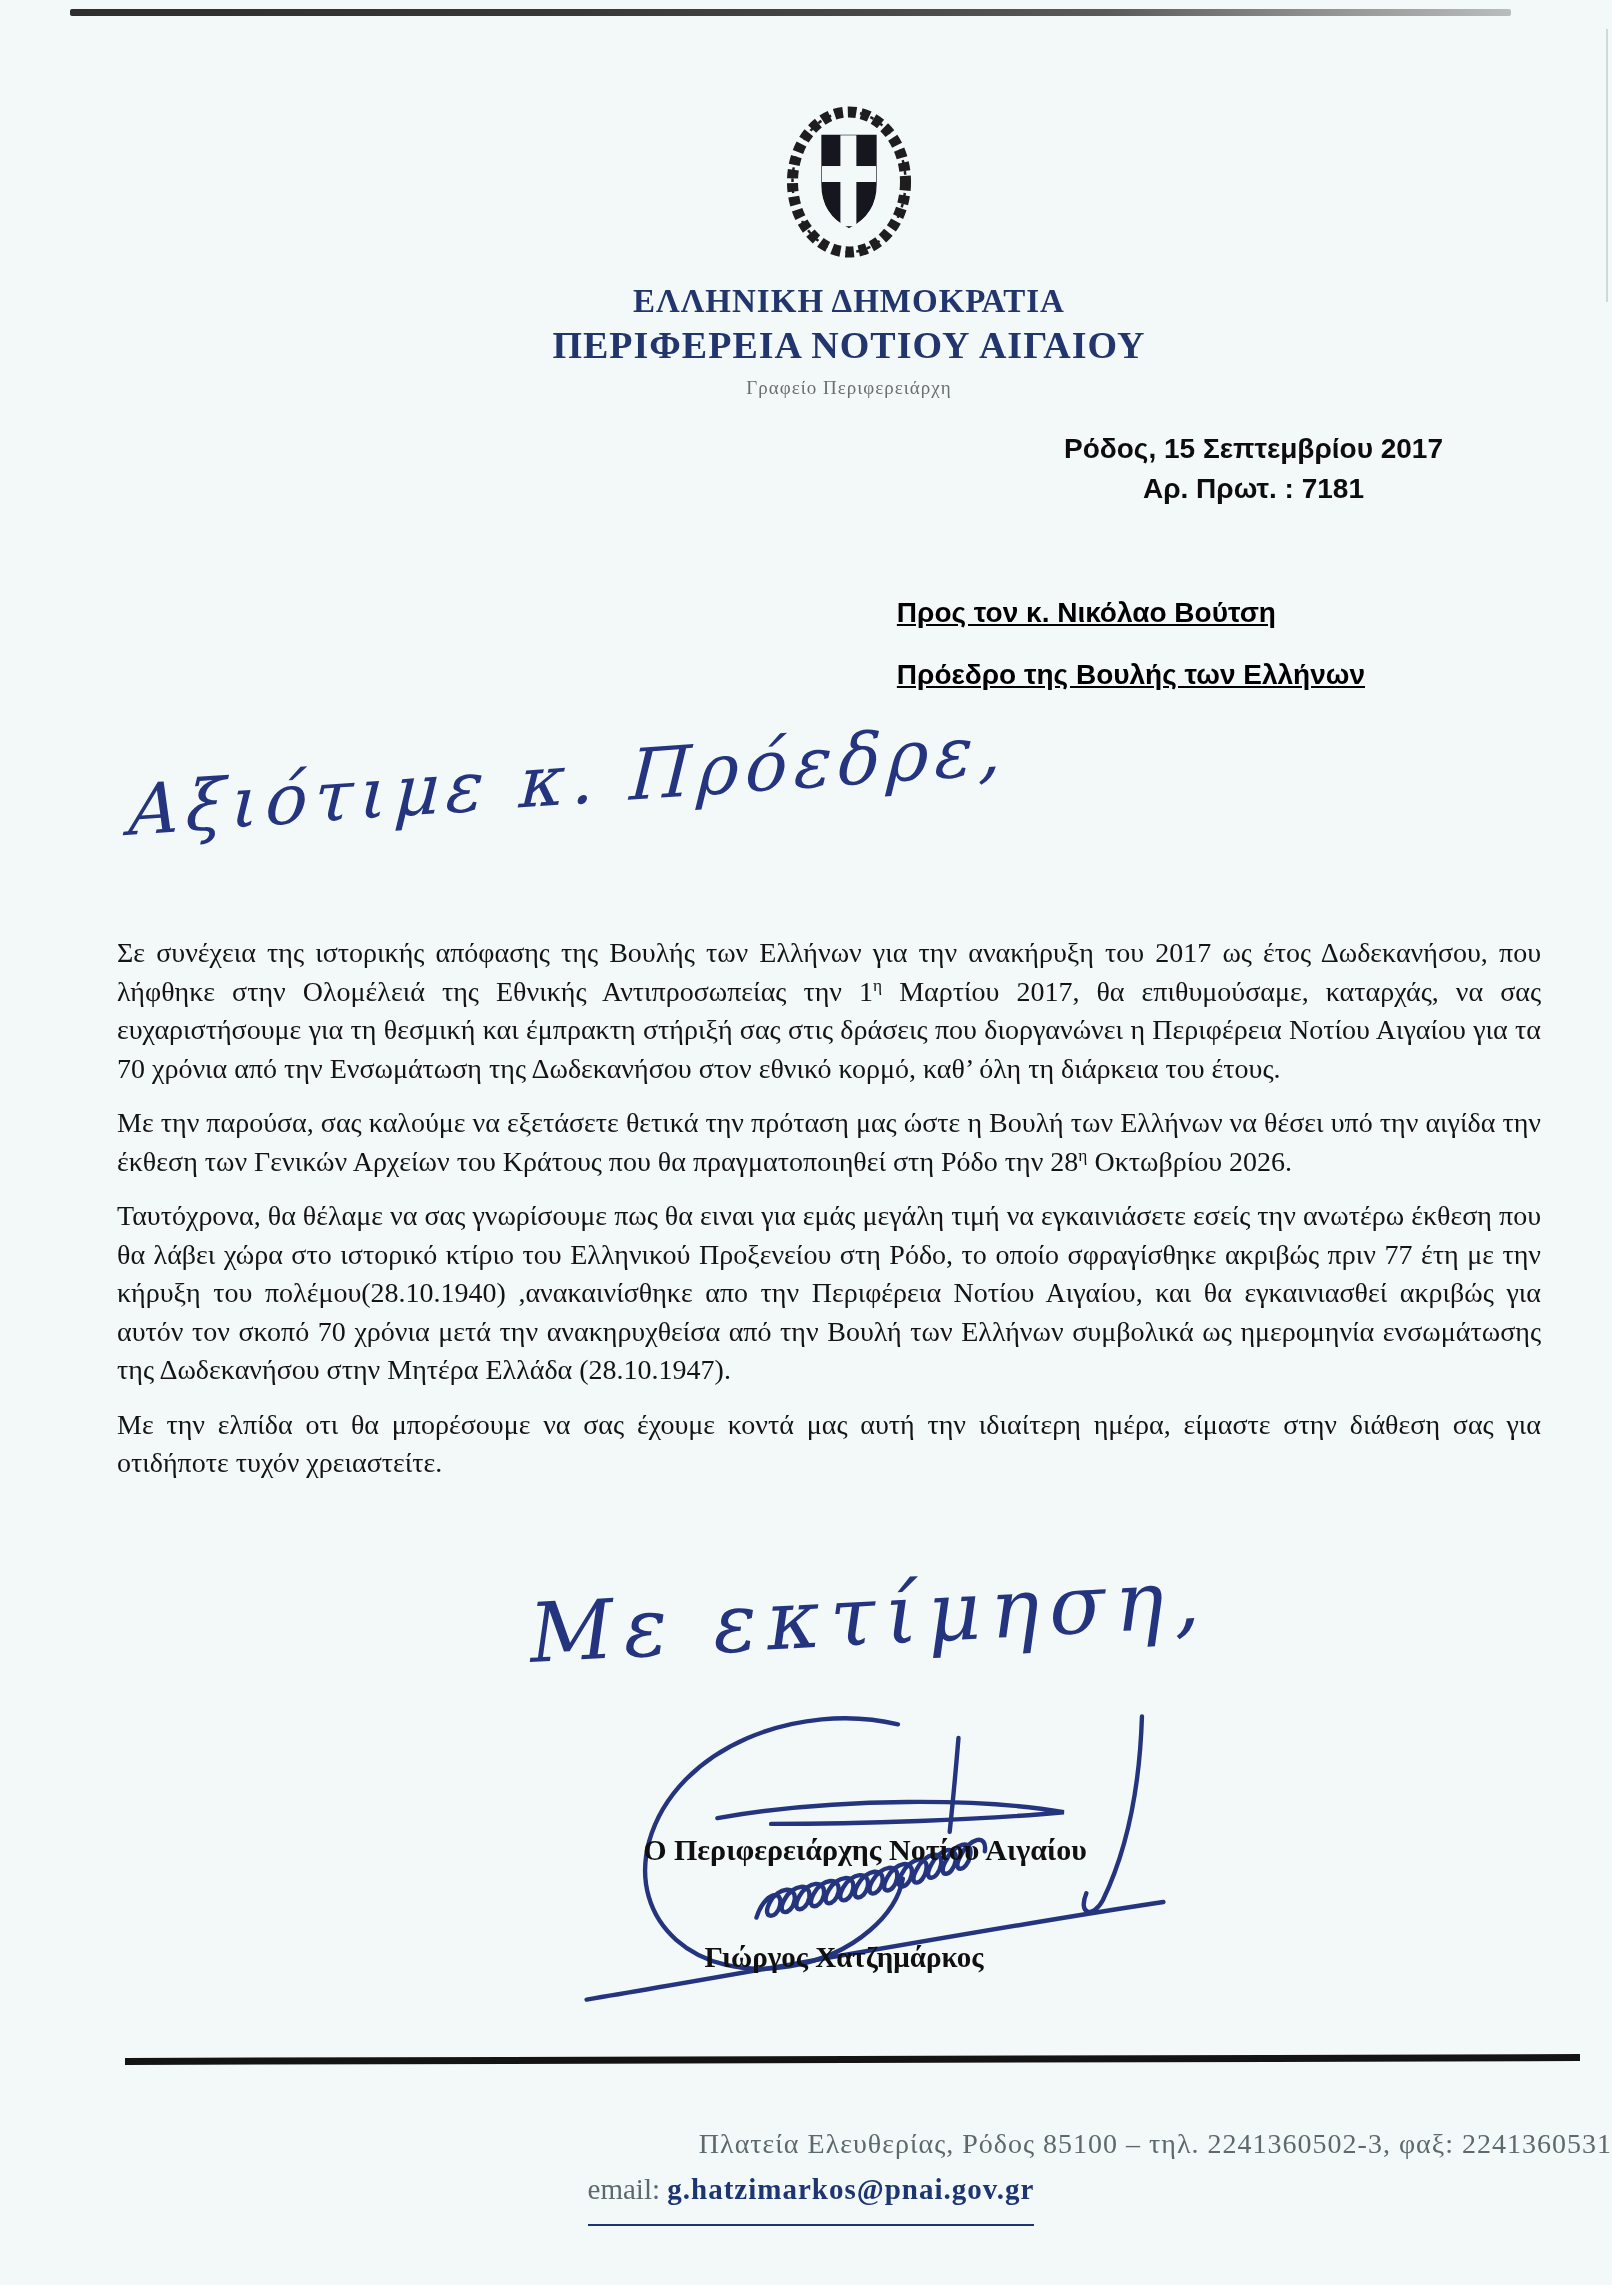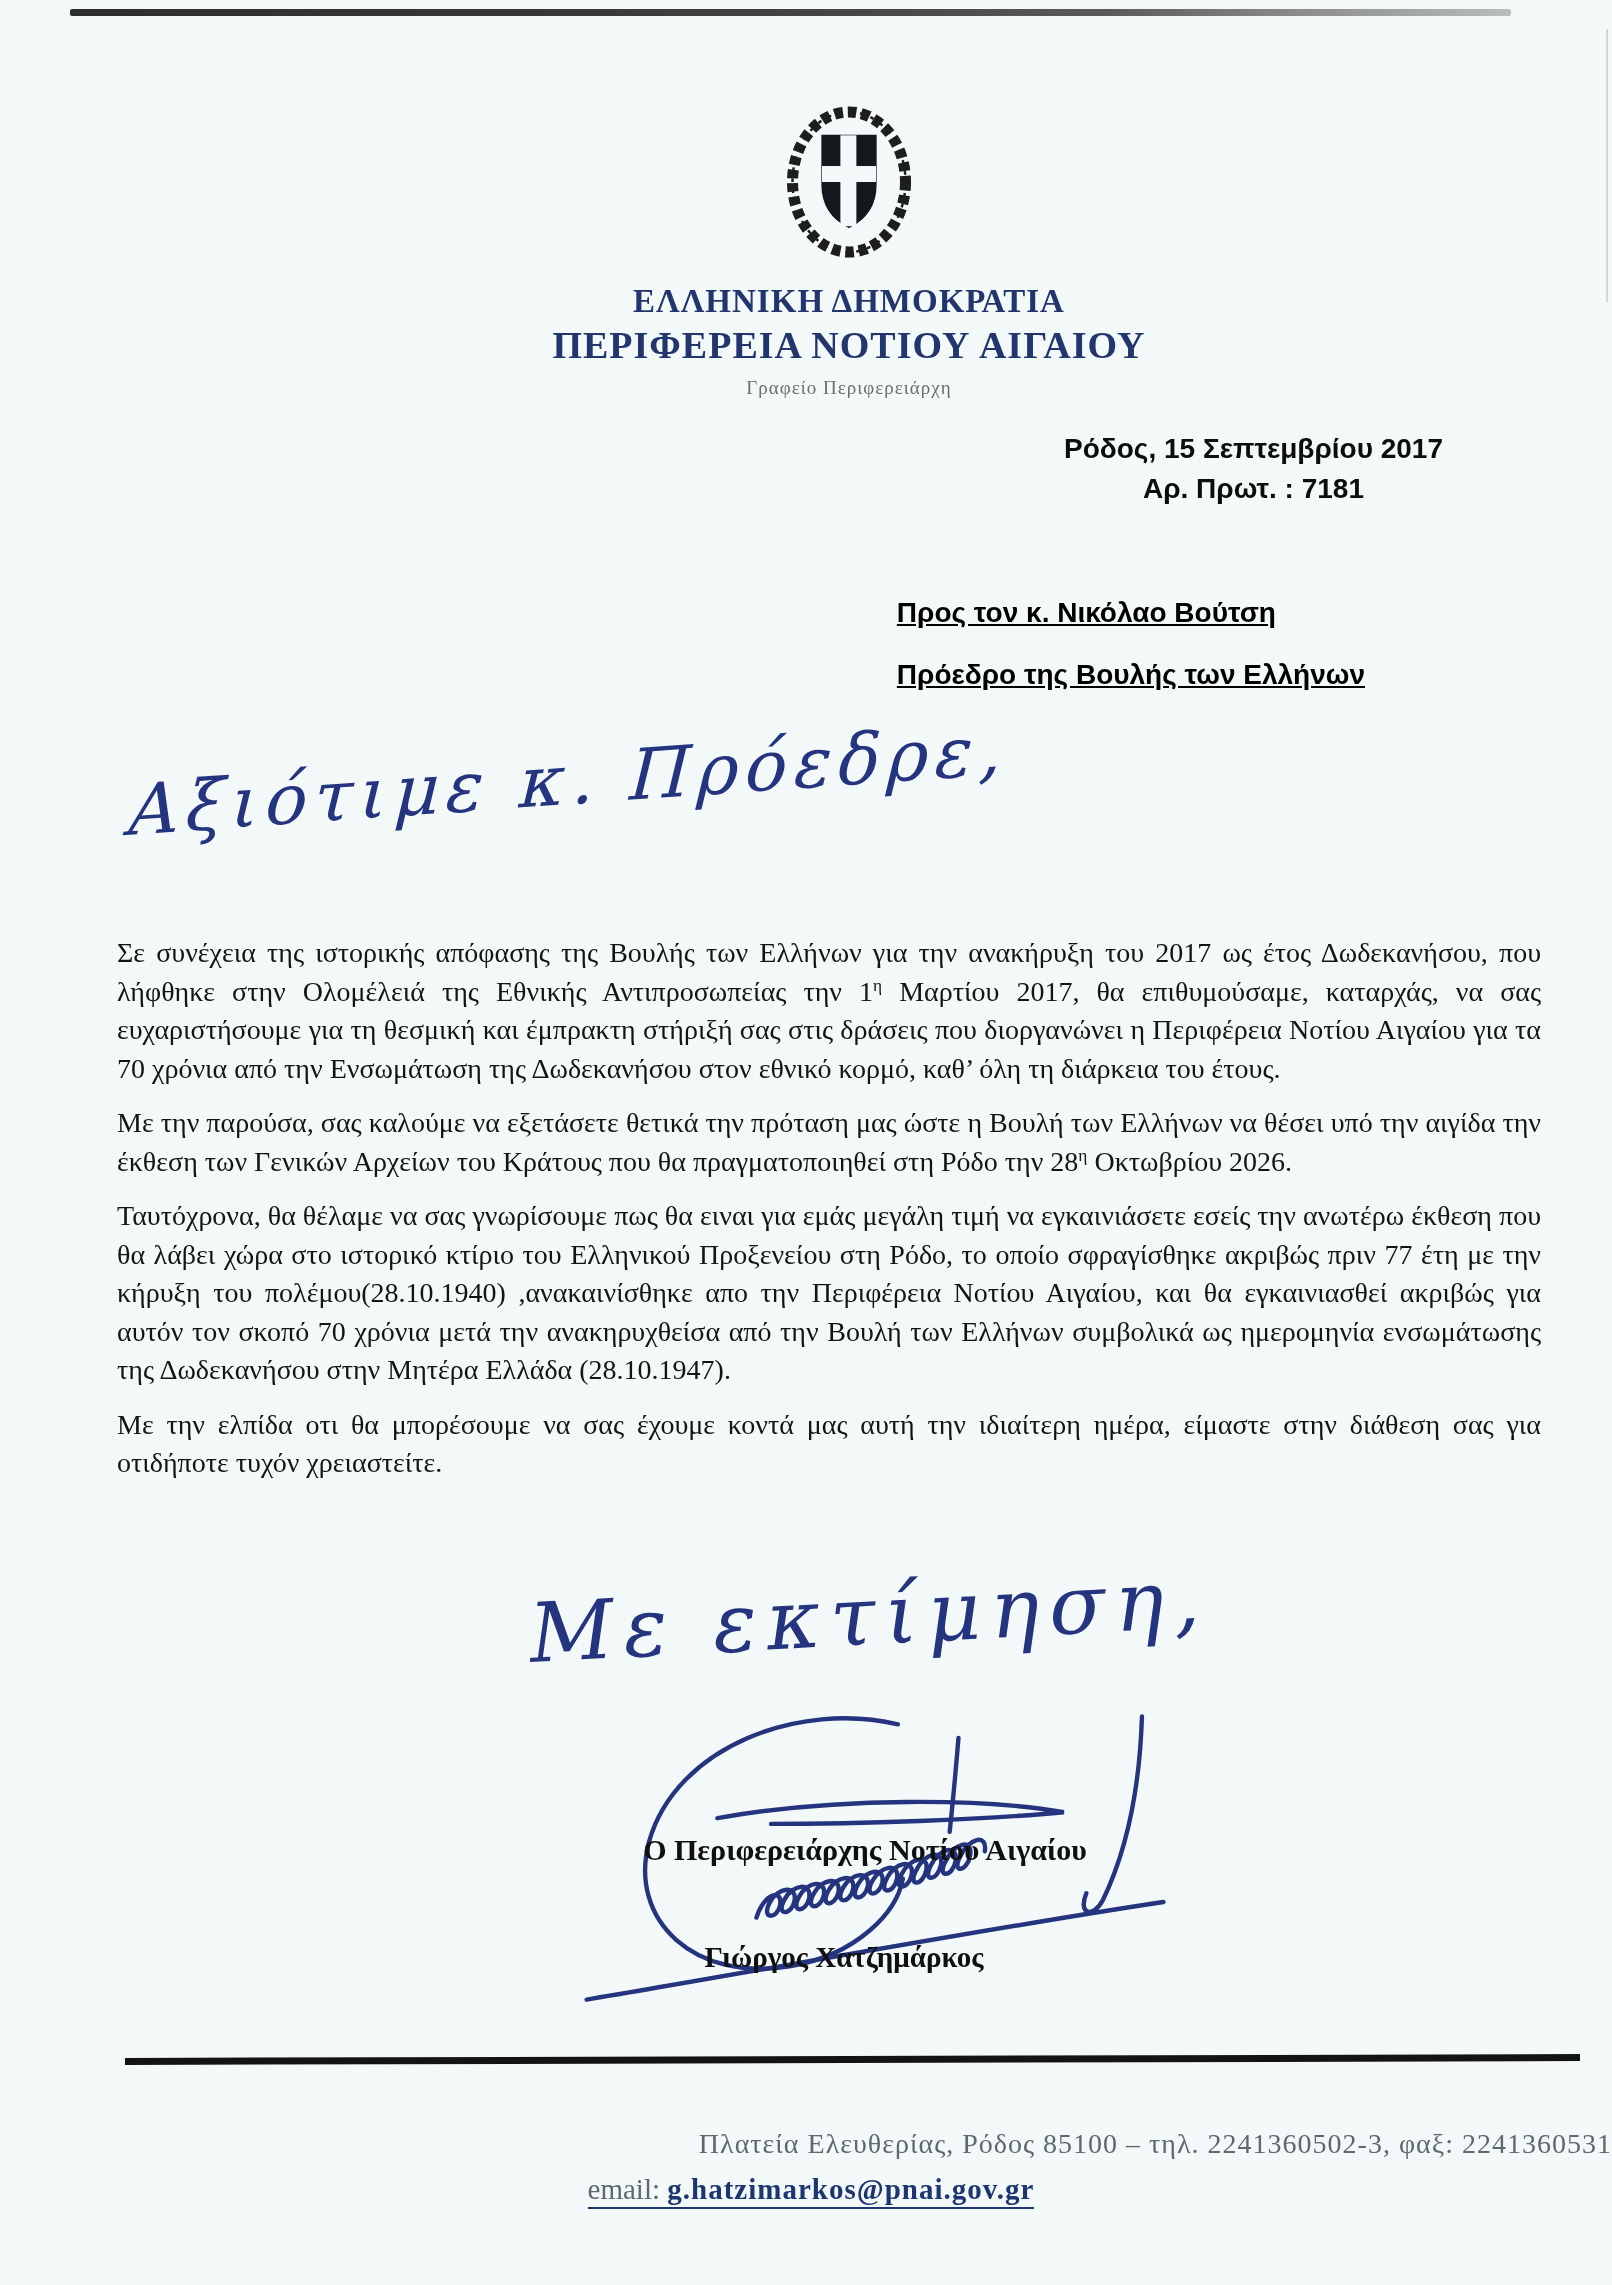--- a/index.html
+++ b/index.html
@@ -93,21 +93,21 @@
   }
   .footer-line1 {
     position:absolute; top:2128px; left:0; width:100%; text-align:right;
     padding-left:78px; box-sizing:border-box;
     font-size:28px; color:#5e696d; letter-spacing:1px;
   }
   .footer-line2 {
     position:absolute; top:2173px; left:0; width:100%; text-align:center;
     padding-left:9.8px; box-sizing:border-box; font-size:29px;
   }
-  .email-wrap { border-bottom:2.9px solid #1d3570; padding-bottom:2px;text-align:right; }
+  .email-wrap { border-bottom:2.9px solid #1d3570; padding-bottom:19px;text-align:right; }
   .email-label { color:#5e696d; }
   .email-link {
     color:#1d3570; font-weight:bold; text-decoration:none; letter-spacing:1px;
   }
 </style>
 </head>
 <body>
 
 <div class="page">
 

